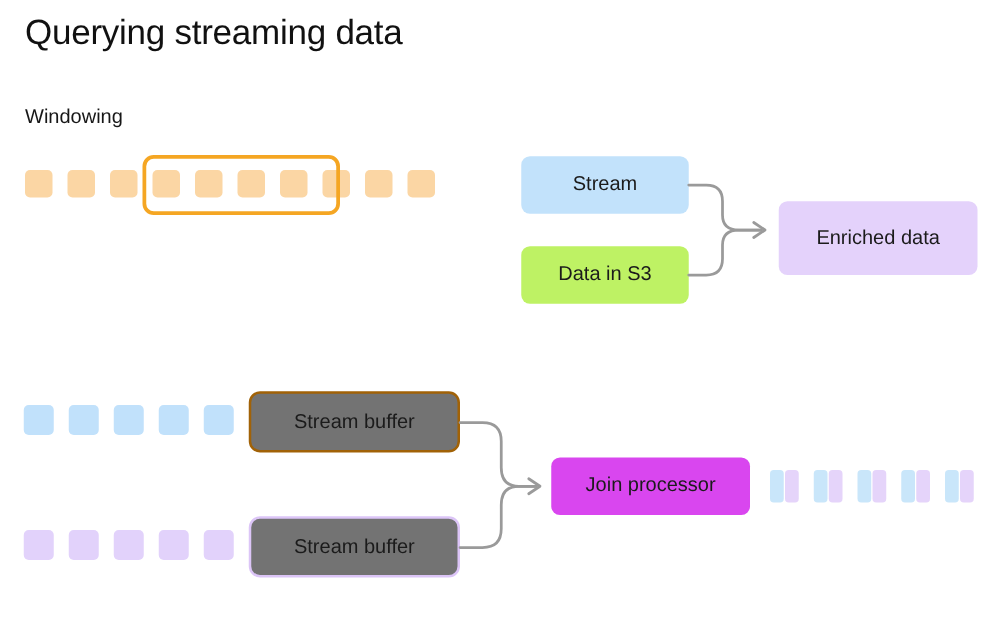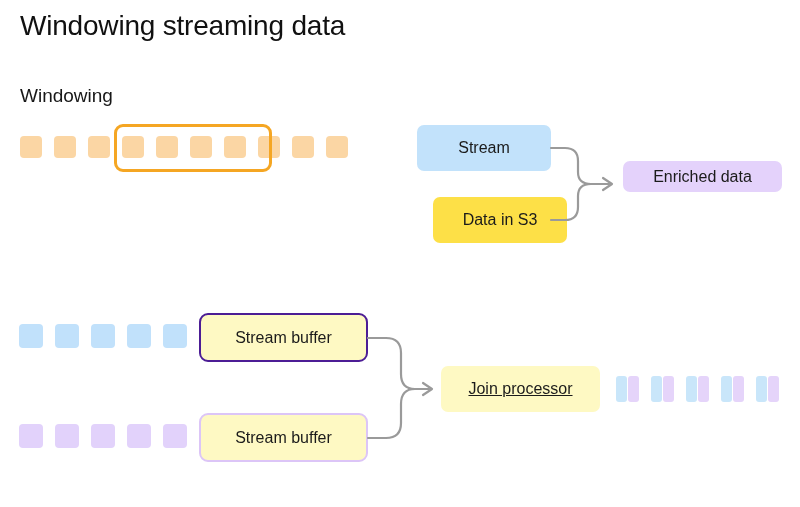--- a/index.html
+++ b/index.html
@@ -30,21 +30,21 @@
     left: 20px;
     top: 10px;
     font-size: 28px;
     font-weight: 400;
     letter-spacing: -0.2px;
     color: #111111;
     white-space: nowrap;
   }
   .section-title {
     position: absolute;
-    font-size: 19px;
+    font-size: 16px;
     font-weight: 400;
     color: #171717;
     white-space: nowrap;
   }
   #title-windowing { left: 20px; top: 85px; }
   #title-enrichment { left: 416px; top: 85px; }
   #title-joining { left: 20px; top: 258px; }
 
   
   .chip {
@@ -70,26 +70,26 @@
     box-sizing: border-box;
     border-radius: 7px;
     display: flex;
     align-items: center;
     justify-content: center;
     font-size: 16px;
     color: #1b1b1b;
     white-space: nowrap;
   }
   .node-stream    { background: #c2e2fb; }
-  .node-s3        { background: #fde047; margin-left: 16px; }
+  .node-s3        { background: #bef264; }
   .node-enriched  { background: #e4d2fb; }
-  .node-join      { background: #fef9c3; text-decoration: underline; }
+  .node-join      { background: #d946ef; }
   .node-buffer {
-    background: #fef9c3;
-    border: 2px solid #4c1d95;
+    background: #737373;
+    border: 2px solid #a16207;
     border-radius: 9px;
   }
   .node-buffer.purple-border { border-color: #dcc5f7; }
 
   
   .pair {
     position: absolute;
     display: flex;
     gap: 1px;
   }
@@ -117,21 +117,21 @@
     stroke-linejoin: round;
   }
   .conn-arrow { fill: none; stroke: #9a9a9a; stroke-width: 2.2;
                 stroke-linecap: round; stroke-linejoin: round; }
 </style>
 </head>
 <body>
 
 <div id="canvas">
 
-  <div class="page-title">Windowing streaming data</div>
+  <div class="page-title">Querying streaming data</div>
 
   <div class="section-title" id="title-windowing">Windowing</div>
 
   <div id="windowing-chips">
       <div class="chip chip-orange" style="left: 20px; top: 136px; width: 22px; height: 22px;"></div>
       <div class="chip chip-orange" style="left: 54px; top: 136px; width: 22px; height: 22px;"></div>
       <div class="chip chip-orange" style="left: 88px; top: 136px; width: 22px; height: 22px;"></div>
       <div class="chip chip-orange" style="left: 122px; top: 136px; width: 22px; height: 22px;"></div>
       <div class="chip chip-orange" style="left: 156px; top: 136px; width: 22px; height: 22px;"></div>
       <div class="chip chip-orange" style="left: 190px; top: 136px; width: 22px; height: 22px;"></div>
@@ -145,21 +145,21 @@
 
 
   <div class="node node-stream" style="left:417px; top:125px; width:134px; height:46px;">
     <span>Stream</span>
   </div>
 
   <div class="node node-s3" style="left:417px; top:197px; width:134px; height:46px;">
     <span>Data in S3</span>
   </div>
 
-  <div class="node node-enriched" style="left:623px; top:161px; width:159px; height:31px;">
+  <div class="node node-enriched" style="left:623px; top:161px; width:159px; height:59px;">
     <span>Enriched data</span>
   </div>
 
 
   <div id="join-chips-a">
       <div class="chip chip-blue" style="left: 19px; top: 324px; width: 24px; height: 24px;"></div>
       <div class="chip chip-blue" style="left: 55px; top: 324px; width: 24px; height: 24px;"></div>
       <div class="chip chip-blue" style="left: 91px; top: 324px; width: 24px; height: 24px;"></div>
       <div class="chip chip-blue" style="left: 127px; top: 324px; width: 24px; height: 24px;"></div>
       <div class="chip chip-blue" style="left: 163px; top: 324px; width: 24px; height: 24px;"></div>

